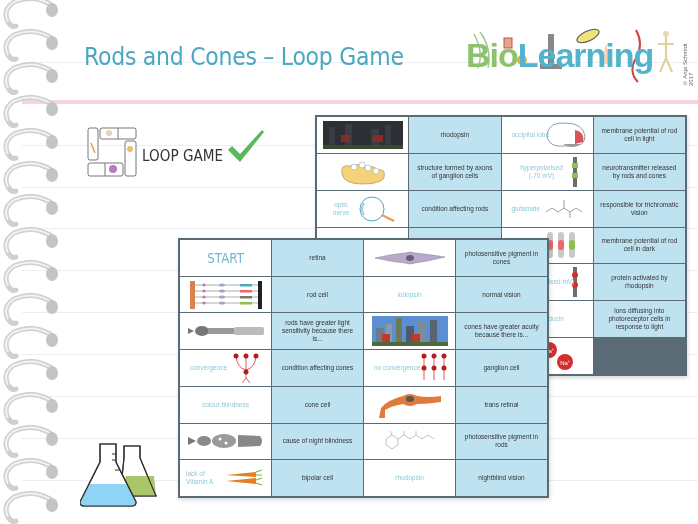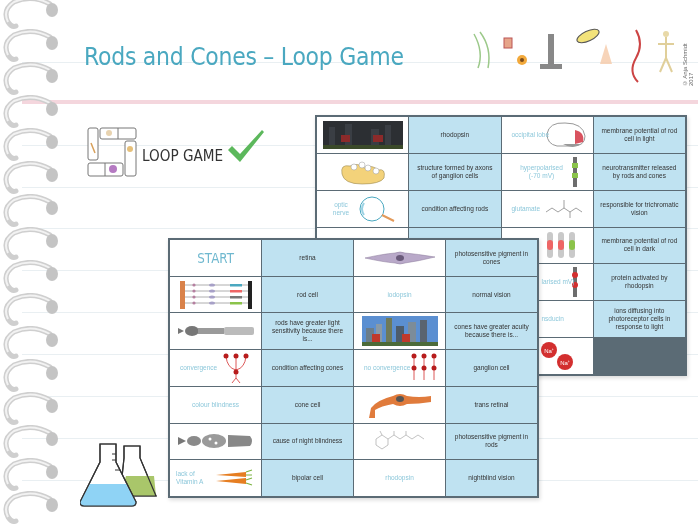--- a/index.html
+++ b/index.html
@@ -19,21 +19,21 @@
   .logo-text .bio { color: #8cc26b; }
   .logo-text .learn { color: #52b3cd; }
   .logo-copy { position: absolute; right: 0; top: 8px; font-size: 6px; color: #666; writing-mode: vertical-rl; transform: rotate(180deg); }
 
   .loop-badge { position: absolute; left: 87px; top: 127px; width: 50px; height: 50px; }
   .loop-label { position: absolute; left: 142px; top: 146px; font-family: "DejaVu Sans", sans-serif; font-size: 16px; color: #333; transform: scaleX(0.85); transform-origin: left center; white-space: nowrap; }
   .check { position: absolute; left: 226px; top: 130px; width: 40px; height: 36px; }
 
   .card { position: absolute; display: grid; grid-template-columns: repeat(4, 1fr); border: 2px solid #5b6b75; background: #5b6b75; gap: 1px; box-shadow: 1px 2px 4px rgba(0,0,0,0.15); }
   .card-back { left: 315px; top: 115px; width: 372px; height: 261px; grid-template-rows: repeat(7, 1fr); }
-  .card-front { left: 168px; top: 238px; width: 371px; height: 260px; grid-template-rows: repeat(7, 1fr); }
+  .card-front { left: 178px; top: 238px; width: 371px; height: 260px; grid-template-rows: repeat(7, 1fr); }
 
   .cell { position: relative; display: flex; align-items: center; justify-content: center; text-align: center; font-size: 6.5px; line-height: 8px; color: #333; padding: 2px 5px; overflow: hidden; }
   .cell.blue { background: #bfe2f1; }
   .cell.white { background: #ffffff; }
   .cell .lbl { color: #8cc7da; font-size: 6.5px; line-height: 8px; }
   .cell .lbl-left { position: absolute; left: 10px; top: 50%; transform: translateY(-50%); text-align: left; }
   .cell .big { font-family: "DejaVu Sans", sans-serif; font-size: 14px; color: #6fb8cf; transform: scaleX(0.85); }
   .cell .finish { font-family: "DejaVu Sans", sans-serif; font-size: 13px; color: #444; transform: scaleX(0.85); }
   .cell svg { display: block; }
 
@@ -147,20 +147,23 @@
     <rect x="82" y="10" width="6" height="30" fill="#888"></rect>
     <rect x="74" y="40" width="22" height="5" fill="#888"></rect>
     <ellipse cx="122" cy="12" rx="12" ry="5" fill="#f2e27a" stroke="#555" stroke-width="1" transform="rotate(-25 122 12)"></ellipse>
     <path d="M140 20 L146 40 L134 40 Z" fill="#f5c9a8" opacity="0.8"></path>
     <path d="M170 6 Q178 20 170 34 Q162 48 172 58" stroke="#c44" stroke-width="2" fill="none"></path>
     <circle cx="200" cy="10" r="3" fill="#e8d9a8"></circle>
     <path d="M200 13 L200 34 M192 20 L208 20 M200 34 L194 48 M200 34 L206 48" stroke="#e0cf9a" stroke-width="2" fill="none"></path>
     <circle cx="56" cy="36" r="5" fill="#f2a93b"></circle>
     <circle cx="56" cy="36" r="2" fill="#7a4a1a"></circle>
   </svg>
+  <div class="logo-text">
+    <span class="bio">Bio</span><span class="learn">Learning</span>
+  </div>
   <div class="logo-copy">© Anja Schmidt 2017</div>
 </div>
 
 <div class="loop-badge">
   <svg width="50" height="50">
     <rect x="1" y="1" width="10" height="32" rx="2" fill="#fff" stroke="#777"></rect>
     <rect x="13" y="1" width="36" height="11" rx="2" fill="#fff" stroke="#777"></rect>
     <line x1="31" y1="1" x2="31" y2="12" stroke="#777"></line>
     <rect x="38" y="14" width="11" height="35" rx="2" fill="#fff" stroke="#777"></rect>
     <rect x="1" y="36" width="35" height="13" rx="2" fill="#fff" stroke="#777"></rect>

